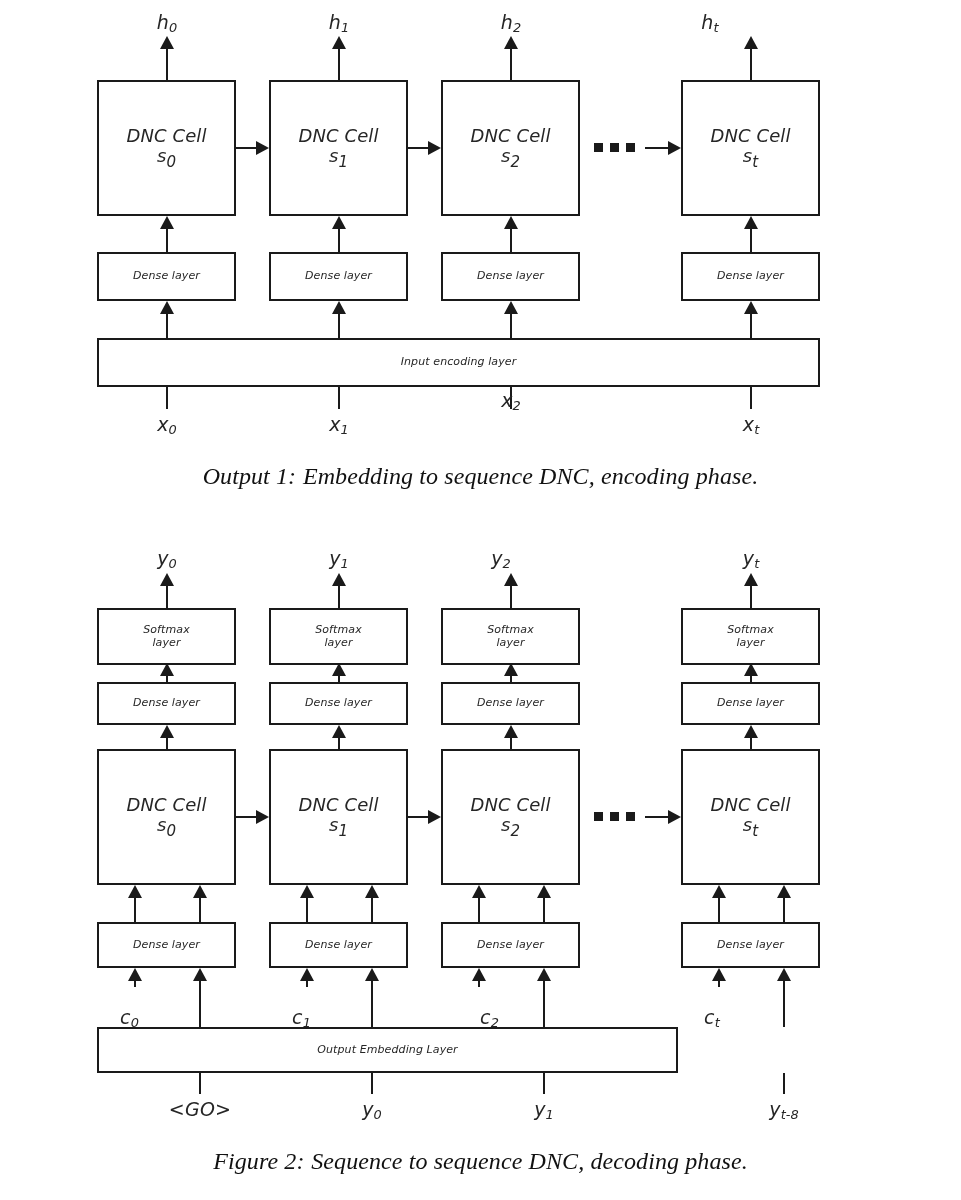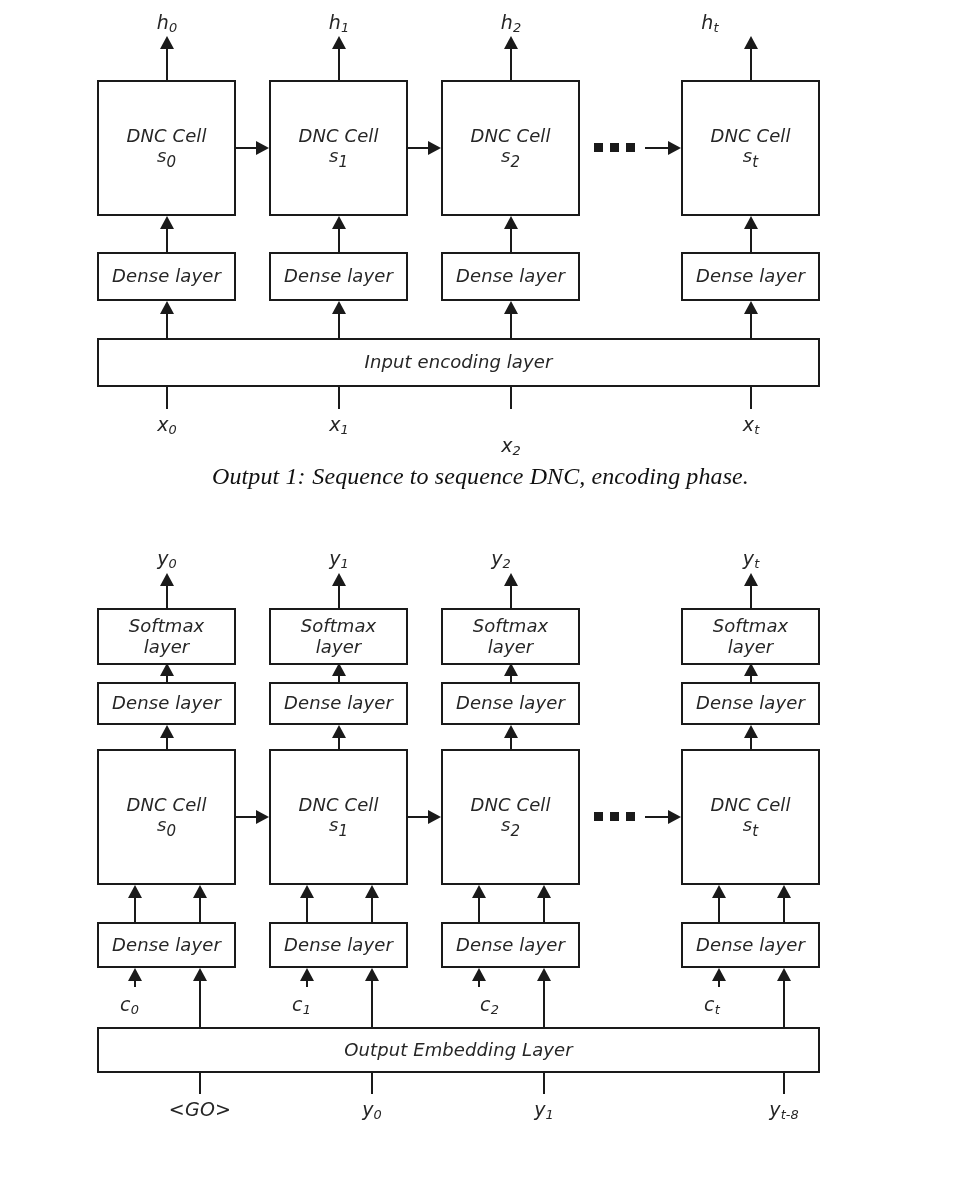--- a/index.html
+++ b/index.html
@@ -19,21 +19,21 @@
   .box{
     position:absolute;
     box-sizing:border-box;
     border:2px solid #1a1a1a;
     background:#ffffff;
     display:flex;
     align-items:center;
     justify-content:center;
     text-align:center;
     line-height:1.12;
-    font-size:18px;
+    font-size:11px;
     font-weight:400;
     letter-spacing:.1px;
     color:#262626;
   }
   .box.cell{font-size:18px;}
   .box .l2{display:block;}
 
   
   .vline{
     position:absolute;
@@ -65,21 +65,21 @@
 
   
   .vlabel{
     position:absolute;
     font-size:19px;
     color:#262626;
     white-space:nowrap;
     transform:translateX(-50%);
     letter-spacing:.2px;
   }
-  .vlabel.left{transform:none;}
+  .vlabel.left{transform:none;margin-top:13px;}
   .vlabel sub{font-size:.68em;vertical-align:-.22em;letter-spacing:0;}
 
   .ellipsis{
     position:absolute;
     display:flex;
     gap:7px;
     align-items:center;
   }
   .ellipsis i{
     display:block;width:9px;height:9px;background:#1a1a1a;
@@ -177,26 +177,26 @@
         <span>Input encoding layer</span>
       </div>
 
     <div class="vline" style="left:166px;top:387px;height:22px;"></div>
     <div class="vline" style="left:338px;top:387px;height:22px;"></div>
     <div class="vline" style="left:510px;top:387px;height:22px;"></div>
     <div class="vline" style="left:750px;top:387px;height:22px;"></div>
 
     <div class="vlabel" style="left:167px;top:413px;"><span>x</span><sub>0</sub></div>
     <div class="vlabel" style="left:339px;top:413px;"><span>x</span><sub>1</sub></div>
-    <div class="vlabel" style="left:511px;top:434px;"><span>x</span><sub>2</sub></div>
+    <div class="vlabel" style="left:511px;top:389px;"><span>x</span><sub>2</sub></div>
     <div class="vlabel" style="left:751px;top:413px;"><span>x</span><sub>t</sub></div>
   </div>
 
   <div class="caption" style="top:463px;">
-    <span class="lead">Output 1:</span><span>Sequence to sequence DNC, encoding phase.</span>
+    <span class="lead">Output 1:</span><span>Embedding to sequence DNC, encoding phase.</span>
   </div>
 
   <div class="fig">
 
     <div class="vlabel" style="left:167px;top:547px;"><span>y</span><sub>0</sub></div>
     <div class="vlabel" style="left:339px;top:547px;"><span>y</span><sub>1</sub></div>
     <div class="vlabel" style="left:501px;top:547px;"><span>y</span><sub>2</sub></div>
     <div class="vlabel" style="left:751px;top:547px;"><span>y</span><sub>t</sub></div>
 
     <div class="vline" style="left:166px;top:583px;height:25px;"></div>
@@ -326,29 +326,32 @@
 
     <div class="vline" style="left:199px;top:979px;height:48px;"></div>
     <div class="ahead-up" style="left:193px;top:968px;"></div>
     <div class="vline" style="left:371px;top:979px;height:48px;"></div>
     <div class="ahead-up" style="left:365px;top:968px;"></div>
     <div class="vline" style="left:543px;top:979px;height:48px;"></div>
     <div class="ahead-up" style="left:537px;top:968px;"></div>
     <div class="vline" style="left:783px;top:979px;height:48px;"></div>
     <div class="ahead-up" style="left:777px;top:968px;"></div>
 
-    <div class="box" style="left:97px;top:1027px;width:723px;height:46px;">
+    <div class="box" style="left:97px;top:1027px;width:581px;height:46px;">
         <span>Output Embedding Layer</span>
       </div>
 
     <div class="vline" style="left:199px;top:1073px;height:21px;"></div>
     <div class="vline" style="left:371px;top:1073px;height:21px;"></div>
     <div class="vline" style="left:543px;top:1073px;height:21px;"></div>
     <div class="vline" style="left:783px;top:1073px;height:21px;"></div>
 
     <div class="vlabel" style="left:200px;top:1098px;"><span>&lt;GO&gt;</span><sub></sub></div>
     <div class="vlabel" style="left:372px;top:1098px;"><span>y</span><sub>0</sub></div>
     <div class="vlabel" style="left:544px;top:1098px;"><span>y</span><sub>1</sub></div>
     <div class="vlabel" style="left:784px;top:1098px;"><span>y</span><sub>t-8</sub></div>
   </div>
 
+  <div class="caption" style="top:1148px;">
+    <span class="lead">Figure 2:</span><span>Sequence to sequence DNC, decoding phase.</span>
+  </div>
 
 </div>
 
 </body></html>

